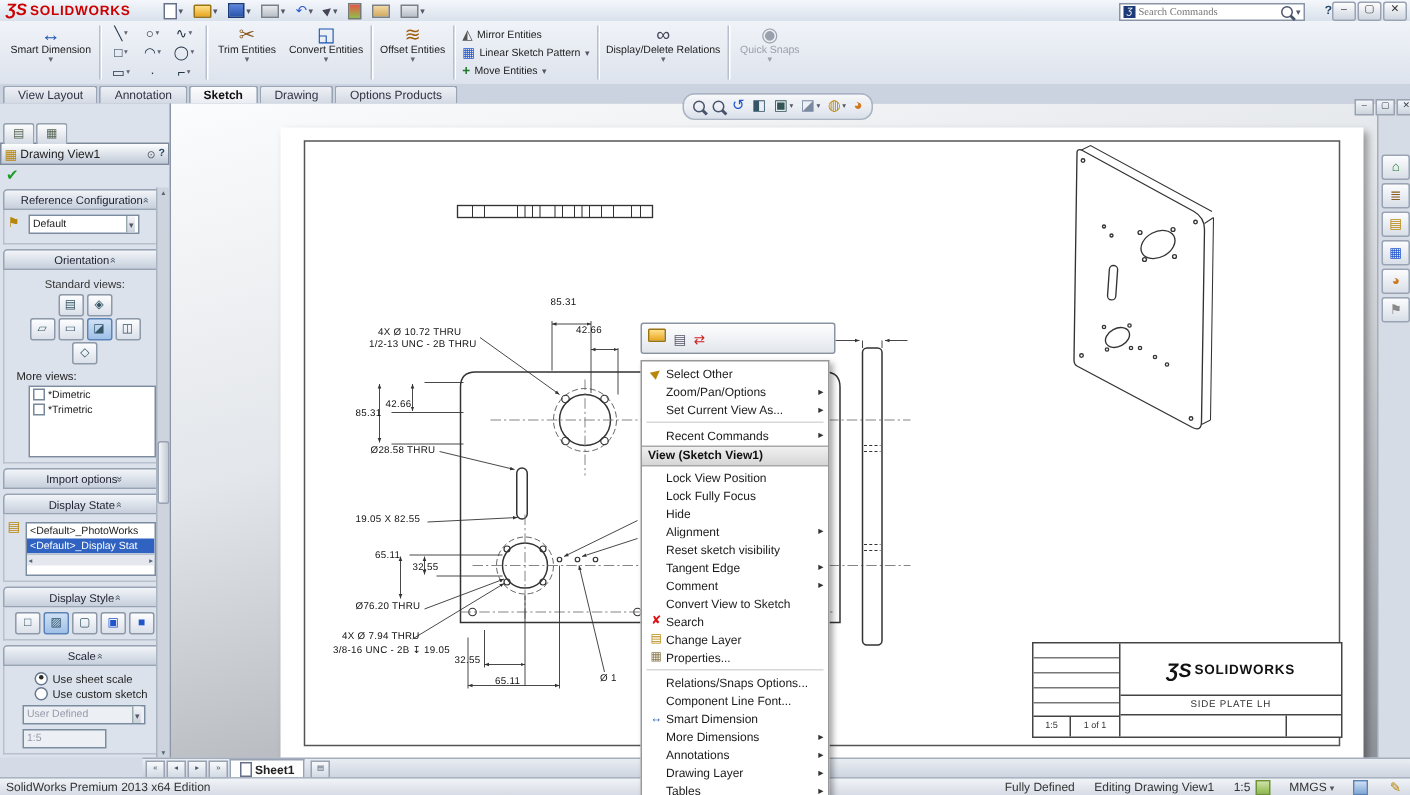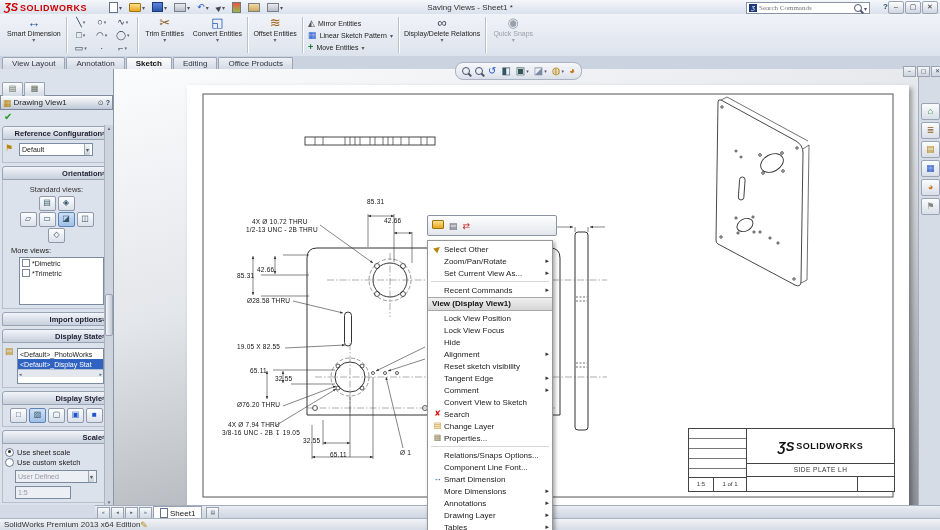--- a/index.html
+++ b/index.html
@@ -84,42 +84,42 @@
     border-right:1px solid #8b97a8;overflow:hidden;z-index:20;font-size:7.5px}
   .pm-tabs{height:13px;margin:13px 0 0 2px;display:flex;gap:1px}
   .pm-tab{width:19px;height:13px;background:linear-gradient(#fdfdfd,#d4dae4);border:1px solid #97a2b3;
     border-bottom:0;border-radius:2px 2px 0 0;font-size:8px;text-align:center;line-height:12px;color:#565}
   .pm-header{height:13px;background:linear-gradient(#fdfefe,#bfc9d7);border:1px solid #7f8b9b;
     display:flex;align-items:center;padding:0 2px;gap:2px}
   .pm-header .t{font-weight:normal;font-size:8px;flex:1;white-space:nowrap}
   .pm-ok{height:13px;display:flex;align-items:center;padding-left:4px;color:#1d9b27;font-size:10px}
   .sech{height:12px;margin:3px 2px 0 2px;background:linear-gradient(#f2f5f9,#c6cfdc);
     border:1px solid #98a4b4;border-radius:3px 3px 0 0;display:flex;align-items:center;
-    justify-content:flex-end;padding:0 4px;font-weight:bold;font-size:7.5px;color:#223}
+    justify-content:center;padding:0 4px;font-weight:normal;font-size:7.5px;color:#223}
   .chev{font-size:7px;color:#456;transform:rotate(90deg)}
   .chev.down{transform:rotate(-90deg)}
   .secbody{margin:0 2px;background:#dce2eb;border:1px solid #b7c0cd;border-top:0;padding:3px 2px}
   .pselect{background:#fff;border:1px solid #7b8ba0;height:11px;font-size:7px;display:flex;
     align-items:center;justify-content:space-between;padding:0 2px;margin-left:14px;width:68px}
   .pselect .qcaret{background:linear-gradient(#f4f6f9,#c9d1dc);border-left:1px solid #9aa;height:100%;
     display:flex;align-items:center;padding:0 1px}
   .pselect.dis{background:#eceff3;color:#99a}
   .cfgico{position:absolute;font-size:9px;color:#b8860b}
   .ctr{text-align:center;color:#333;margin:2px 0}
   .vrow{display:flex;justify-content:center;gap:2px;margin:1px 0}
   .vbtn{width:15px;height:13px;background:linear-gradient(#fcfdfe,#dbe1ea);border:1px solid #8e99aa;
     border-radius:2px;font-size:8px;line-height:12px;text-align:center;color:#356}
   .vbtn.pressed{background:linear-gradient(#cfe0f5,#9fc0e8);border-color:#5b83b8}
   .lbox{background:#fff;border:1px solid #7b8ba0;margin:2px 4px 0 14px;overflow:hidden}
   .lrow{display:flex;align-items:center;gap:2px;height:10px;padding:0 2px;font-size:7px;white-space:nowrap}
   .lrow.sel{background:#2f62c1;color:#fff}
   .cb{width:6px;height:6px;border:1px solid #789;background:#fff;flex:0 0 6px}
   .hscroll{height:7px;background:#e4e8ee;border-top:1px solid #b7c0cd;display:flex;justify-content:space-between;font-size:5px;color:#567;align-items:center;padding:0 1px}
   .dstyle{display:flex;gap:2px;justify-content:center}
-  .radio{display:flex;align-items:center;gap:3px;height:10px;margin-left:0}
+  .radio{display:flex;align-items:center;gap:3px;height:10px;margin-left:18px}
   .rb{width:7px;height:7px;border:1px solid #68798f;border-radius:50%;background:#fff;position:relative;flex:0 0 7px}
   .radio.checked .rb::after{content:"";position:absolute;left:1.5px;top:1.5px;width:3px;height:3px;border-radius:50%;background:#2a2a2a}
   .pscroll{position:absolute;right:0;top:56px;bottom:0;width:8px;background:#cdd4de;border-left:1px solid #aab3c0;
     display:flex;flex-direction:column;justify-content:space-between;align-items:center;font-size:5px;color:#567}
   .pthumb{width:6px;height:40px;background:linear-gradient(90deg,#f3f5f8,#c2cad6);border:1px solid #9aa3b2;border-radius:2px}
   
   .ctxbar{position:absolute;left:427px;top:215px;width:120px;height:19px;z-index:60;
     background:linear-gradient(#fefefe,#e2e6ec);border:1px solid #8a93a2;border-radius:2px;
     display:flex;align-items:center;gap:5px;padding:0 4px}
   .ctxbar .ico{font-size:10px;line-height:12px}
@@ -147,21 +147,21 @@
   .tb-name{height:12px;border-bottom:1px solid #444;text-align:center;font-size:6.5px;line-height:12px;letter-spacing:.5px}
   .tb-bot{flex:1;display:flex}
   .tb-botcell{flex:1;border-right:1px solid #444}
   
   .sheettabs{position:absolute;left:95px;top:505px;right:0;height:13px;
     background:linear-gradient(#e9edf3,#ccd3de);border-top:1px solid #a5aebc;
     display:flex;align-items:center;gap:1px;padding-left:2px;z-index:30}
   .stbtn{width:11px;height:10px;background:linear-gradient(#f7f9fb,#d3dae4);border:1px solid #9aa3b2;
     font-size:5px;text-align:center;line-height:9px;color:#456}
   .sheettab{height:12px;background:#fdfdfd;border:1px solid #97a2b3;border-bottom:0;
-    display:flex;align-items:center;gap:2px;padding:0 6px;font-size:8px;font-weight:normal}
+    display:flex;align-items:center;gap:2px;padding:0 6px;font-size:8px;font-weight:bold}
   .statusbar{position:absolute;left:0;top:518px;width:940px;height:12px;
     background:linear-gradient(#f1f4f8,#d6dce5);border-top:1px solid #aab3c0;
     display:flex;align-items:center;font-size:8px;color:#333;padding:0 4px;box-sizing:border-box;z-index:31}
   .sb-right{margin-left:auto;display:flex;align-items:center;gap:13px;margin-right:14px}
   .sb-ico{width:8px;height:8px;background:linear-gradient(#cfe3a8,#8fb84f);border:1px solid #6d9336;display:inline-block}
   .sb-pencil{color:#b8860b;font-size:9px;margin-right:2px}
 </style>
 </head>
 <body>
 
@@ -199,21 +199,20 @@
         <span style="width:7px;height:9px;background:linear-gradient(#e85548,#8fbf4d);border:1px solid #777;display:inline-block"></span>
       </span>
     <span class="qbtn">
         <span class="i-printer" style="background:linear-gradient(#f3d9a2,#d0a960)"></span>
       </span>
     <span class="qbtn">
         <span class="i-printer"></span>
         <span class="qcaret">▾</span>
       </span>
   </span>
-  <span class="title-center">Saving Views - Sheet1 *</span>
   <span class="searchbox">
     <span class="sw-mini">Ʒ</span>
     <input placeholder="Search Commands" style="">
     <span class="i-lens"></span>
     <span class="qcaret">▾</span>
   </span>
   <span class="helpbtn">?</span>
   <span class="winbtns">
     <span class="winbtn">–</span>
     <span class="winbtn">▢</span>
@@ -310,22 +309,22 @@
     <span class="tbico">◉</span>
     <span class="tblbl">Quick Snaps</span>
     <span class="tbcaret">▾</span>
   </div>
 </div>
 
 <div class="rtabs">
   <span class="rtab">View Layout</span>
   <span class="rtab">Annotation</span>
   <span class="rtab active">Sketch</span>
-  <span class="rtab">Editing</span>
-  <span class="rtab">Office Products</span>
+  <span class="rtab">Drawing</span>
+  <span class="rtab">Options Products</span>
 </div>
 
 <div class="viewport"></div>
 
 <div class="sheet">
   <svg width="722" height="424" viewBox="0 0 722 424">
     <defs>
       <marker id="ar" markerWidth="6" markerHeight="6" refX="5" refY="3" orient="auto">
           <path d="M0,1 L5,3 L0,5 Z" fill="#333"></path>
         </marker>
@@ -643,42 +642,42 @@
   <span class="ico" style="color:#c22;font-size:9px">⇄</span>
 </div>
 
 <div class="ctxmenu">
   <div class="mi">
     <span class="mic" style="color:#b8860b;transform:rotate(-40deg)">▶</span>
     <span class="mil">Select Other</span>
   </div>
   <div class="mi">
     <span class="mic"></span>
-    <span class="mil">Zoom/Pan/Rotate</span>
+    <span class="mil">Zoom/Pan/Options</span>
     <span class="mis">▸</span>
   </div>
   <div class="mi">
     <span class="mic"></span>
     <span class="mil">Set Current View As...</span>
     <span class="mis">▸</span>
   </div>
   <div class="msep"></div>
   <div class="mi">
     <span class="mic"></span>
     <span class="mil">Recent Commands</span>
     <span class="mis">▸</span>
   </div>
-  <div class="mhdr">View (Display View1)</div>
+  <div class="mhdr">View (Sketch View1)</div>
   <div class="mi">
       <span class="mic"></span>
       <span class="mil">Lock View Position</span>
     </div>
   <div class="mi">
       <span class="mic"></span>
-      <span class="mil">Lock View Focus</span>
+      <span class="mil">Lock Fully Focus</span>
     </div>
   <div class="mi">
       <span class="mic"></span>
       <span class="mil">Hide</span>
     </div>
   <div class="mi">
       <span class="mic"></span>
       <span class="mil">Alignment</span>
       <span class="mis">▸</span>
     </div>
@@ -754,14 +753,27 @@
   <span class="stbtn">»</span>
   <span class="sheettab">
     <span class="i-page" style="width:6px;height:8px"></span>
     <span>Sheet1</span>
   </span>
   <span class="stbtn" style="margin-left:3px">▤</span>
 </div>
 
 <div class="statusbar">
   <span>SolidWorks Premium 2013 x64 Edition</span>
+  <span class="sb-right">
+    <span>Fully Defined</span>
+    <span>Editing Drawing View1</span>
+    <span style="display:flex;align-items:center;gap:3px">
+      <span>1:5</span>
+      <span class="sb-ico"></span>
+    </span>
+    <span style="display:flex;align-items:center;gap:2px">
+      <span>MMGS</span>
+      <span class="qcaret">▾</span>
+    </span>
+    <span class="sb-ico" style="background:linear-gradient(#cfe0f5,#7fa8d8);border-color:#5b83b8"></span>
+  </span>
   <span class="sb-pencil">✎</span>
 </div>
 
 </body></html>

